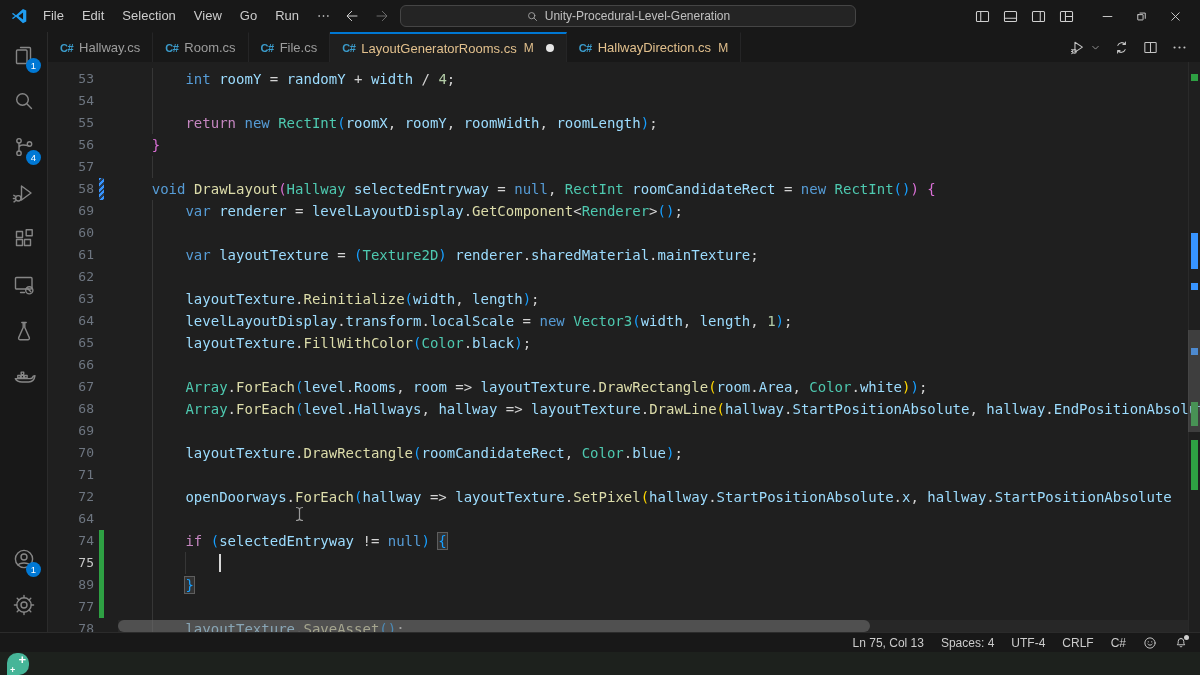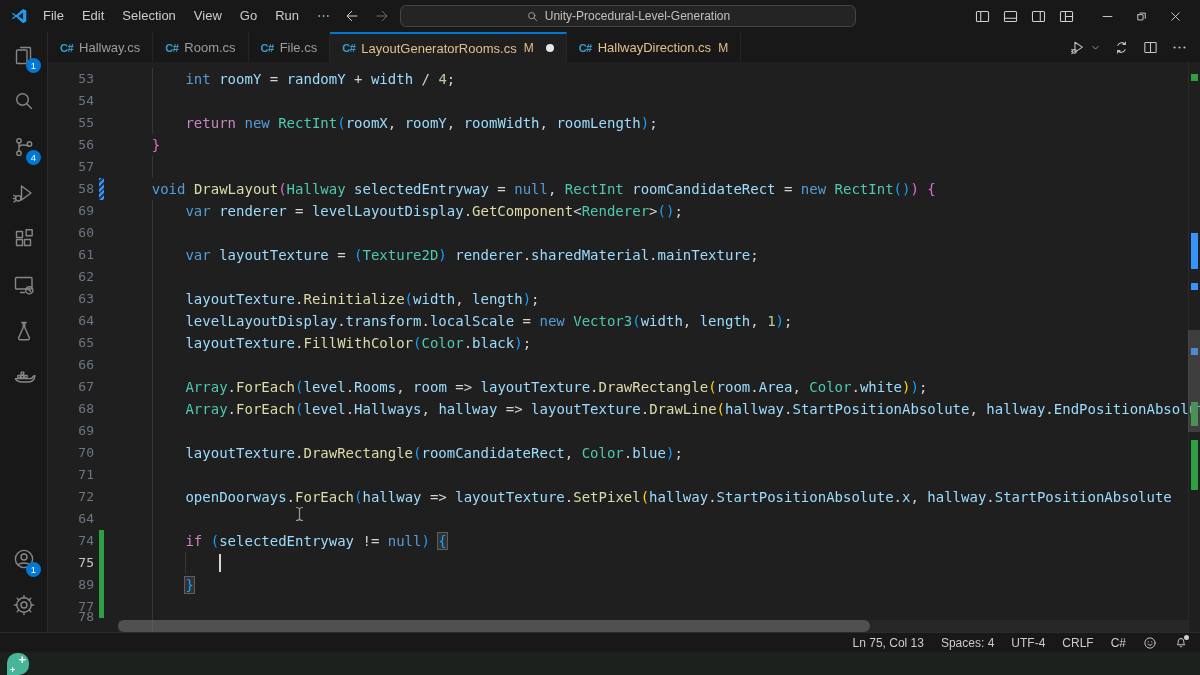--- a/index.html
+++ b/index.html
@@ -406,22 +406,23 @@
       <div class="gitbar added" style="top: 490px;"></div>
       <div class="guide" style="top: 490px; left: 103.72px;"></div>
       <div class="guide" style="top: 490px; left: 137.44px;"></div>
       <div class="ln" style="top: 512px;">89</div>
       <div class="gitbar added" style="top: 512px;"></div>
       <div class="guide" style="top: 512px; left: 103.72px;"></div>
       <div class="code-line" style="top: 512px;"><span style="color: rgb(212, 212, 212);">        </span><span class="match" style="color: rgb(23, 159, 255);">}</span></div>
       <div class="ln" style="top: 534px;">77</div>
       <div class="gitbar added" style="top: 534px;"></div>
       <div class="guide" style="top: 534px; left: 103.72px;"></div>
-      <div class="ln" style="top: 544px;">78</div>
+      <div class="ln" style="top: 556px;">78</div>
       <div class="guide" style="top: 556px; left: 103.72px;"></div>
+      <div class="code-line" style="top: 556px;"><span style="color: rgb(212, 212, 212);">        </span><span style="color: rgb(156, 220, 254);">layoutTexture</span><span style="color: rgb(212, 212, 212);">.</span><span style="color: rgb(220, 220, 170);">SaveAsset</span><span style="color: rgb(23, 159, 255);">()</span><span style="color: rgb(212, 212, 212);">;</span></div>
       <div class="cursor-caret" style="left: 171.16px; top: 492px;"></div>
       <div class="ibeam" style="left: 246px; top: 444px;">
         <svg width="11" height="16" viewBox="0 0 11 16" style="stroke:currentColor;fill:none;stroke-width:1.2;">
           <path d="M2 1.5c2 0 3.5.5 3.5 2v9c0 1.5 1.5 2 3.5 2M9 1.5c-2 0-3.5.5-3.5 2v9c0 1.5-1.5 2-3.5 2"></path>
         </svg>
       </div>
       <div class="hscroll-track" style="top: 558px;"></div>
       <div class="hscroll-thumb" style="left: 70px; top: 558px; width: 752px;"></div>
       <div class="overview">
         <div class="ov-mark" style="top: 12px; height: 7px; background: rgb(46, 160, 67);"></div>

